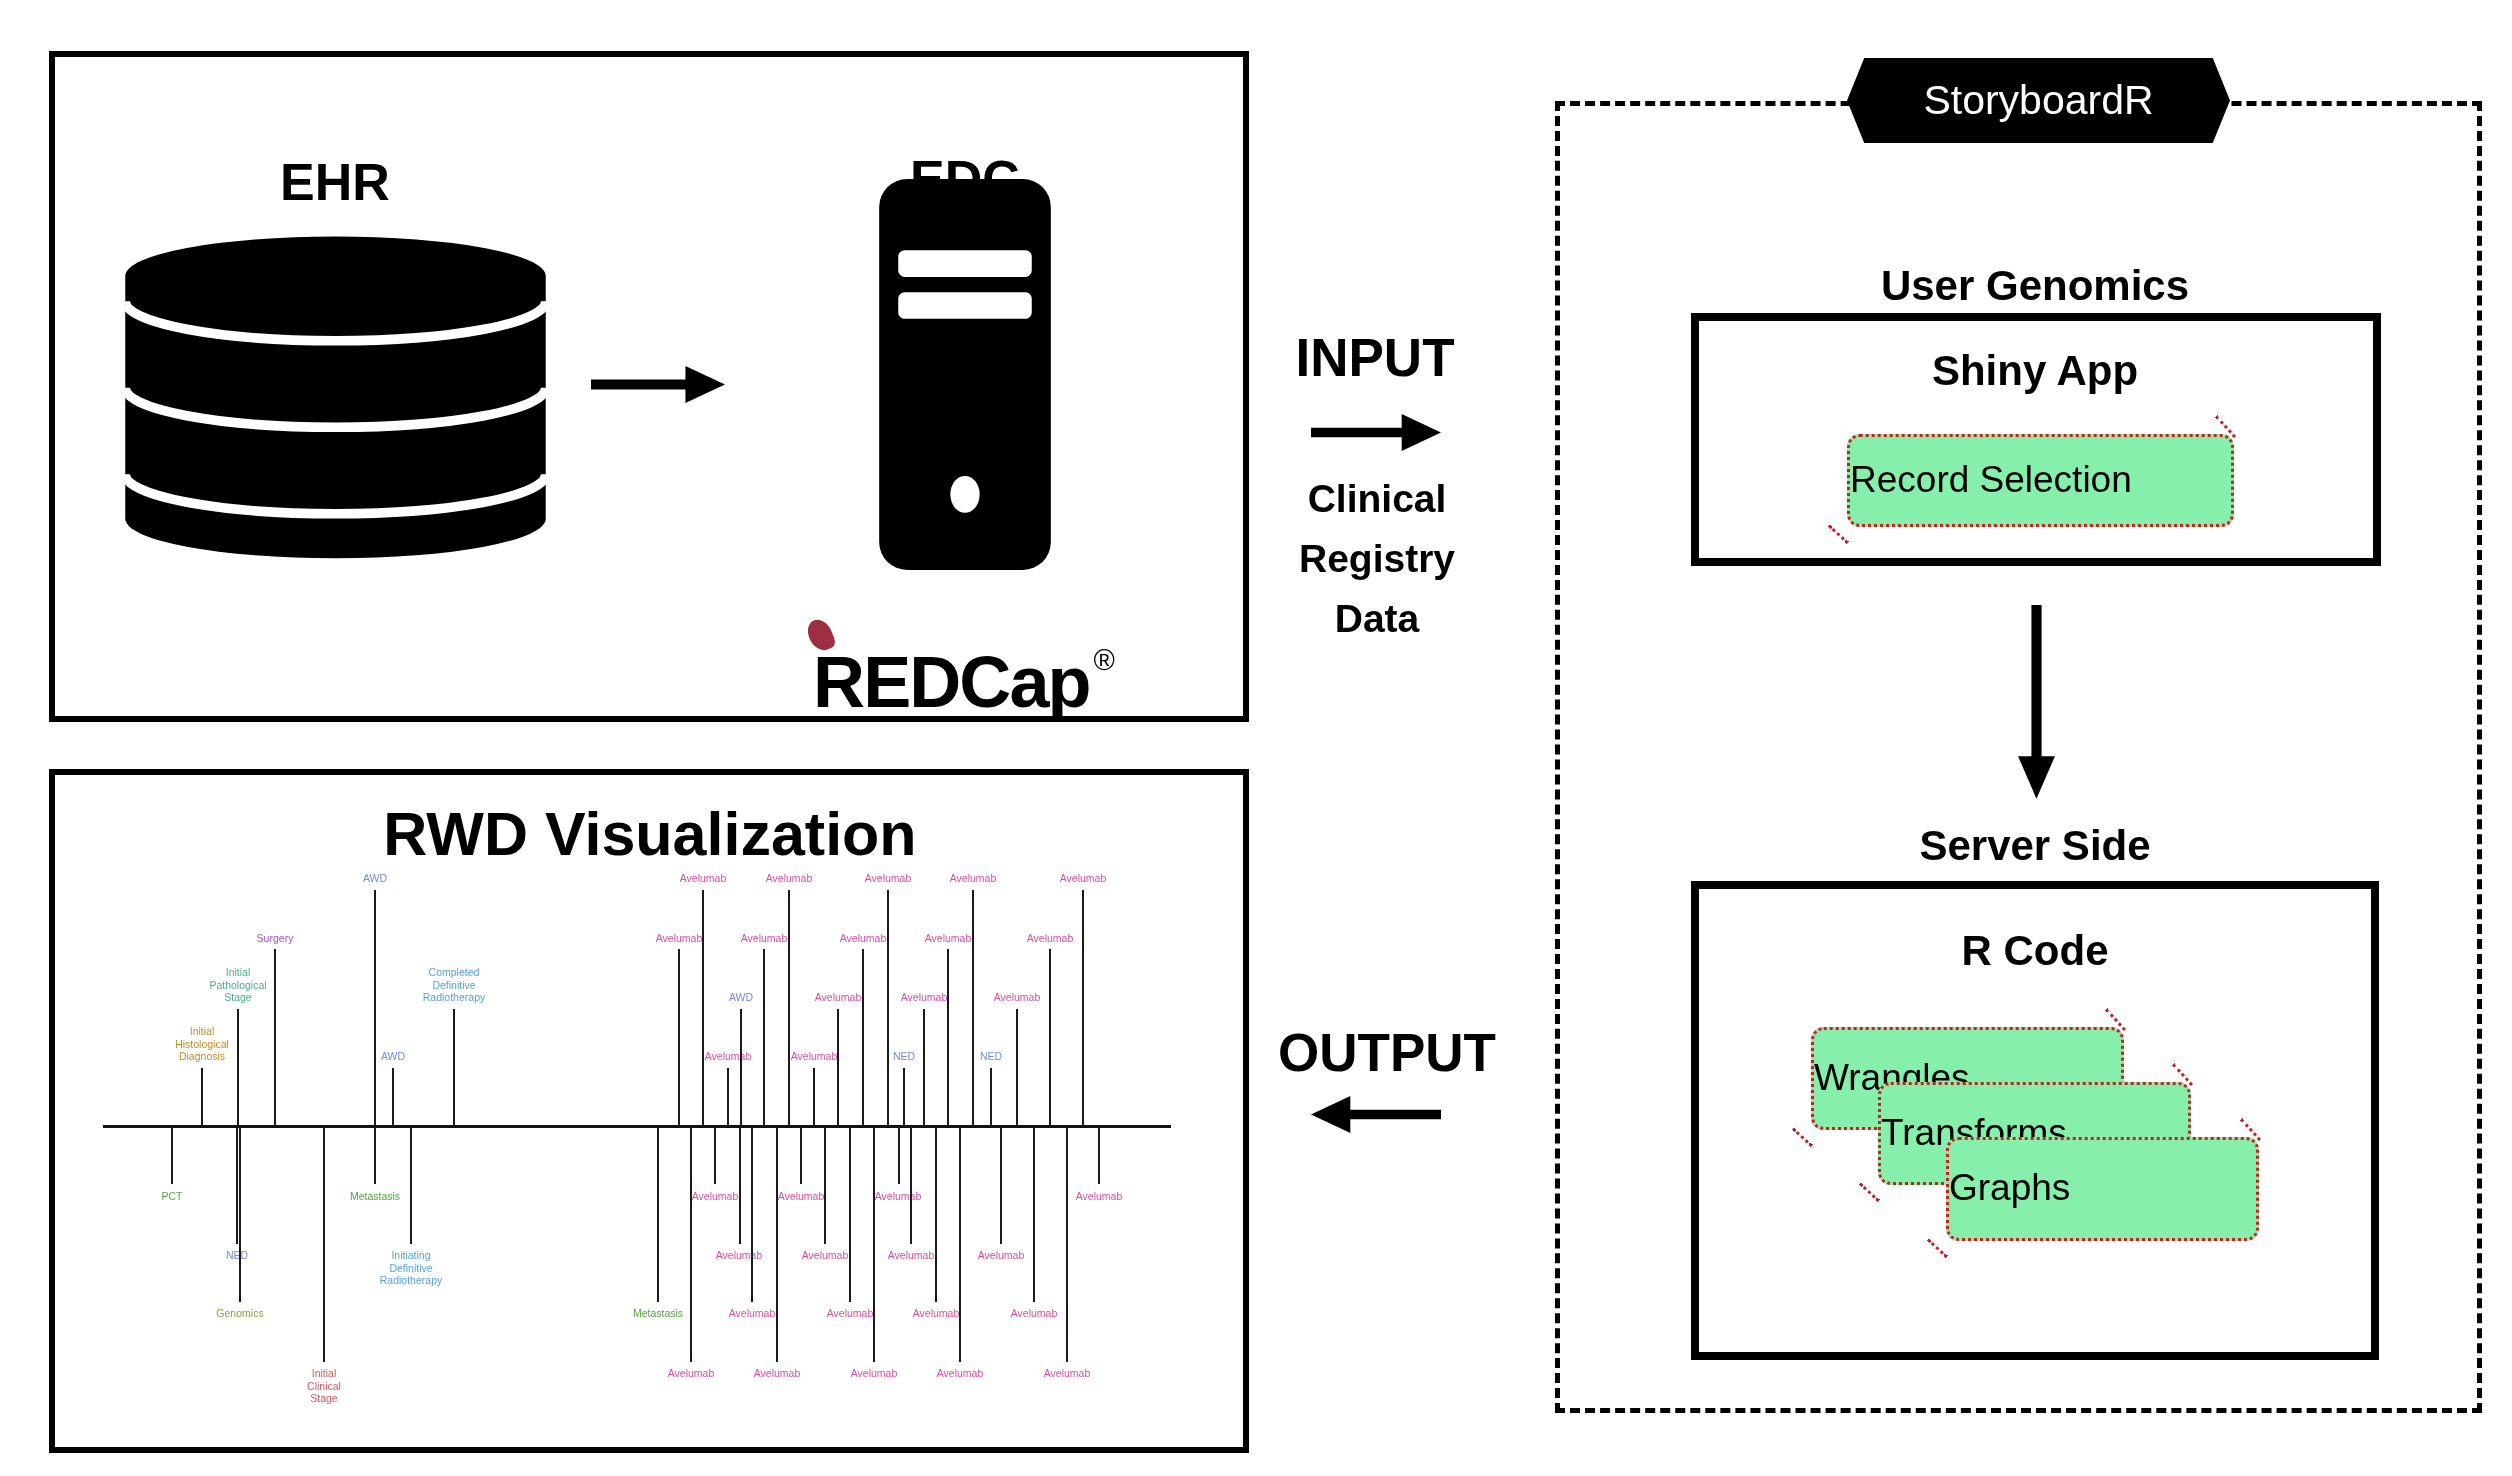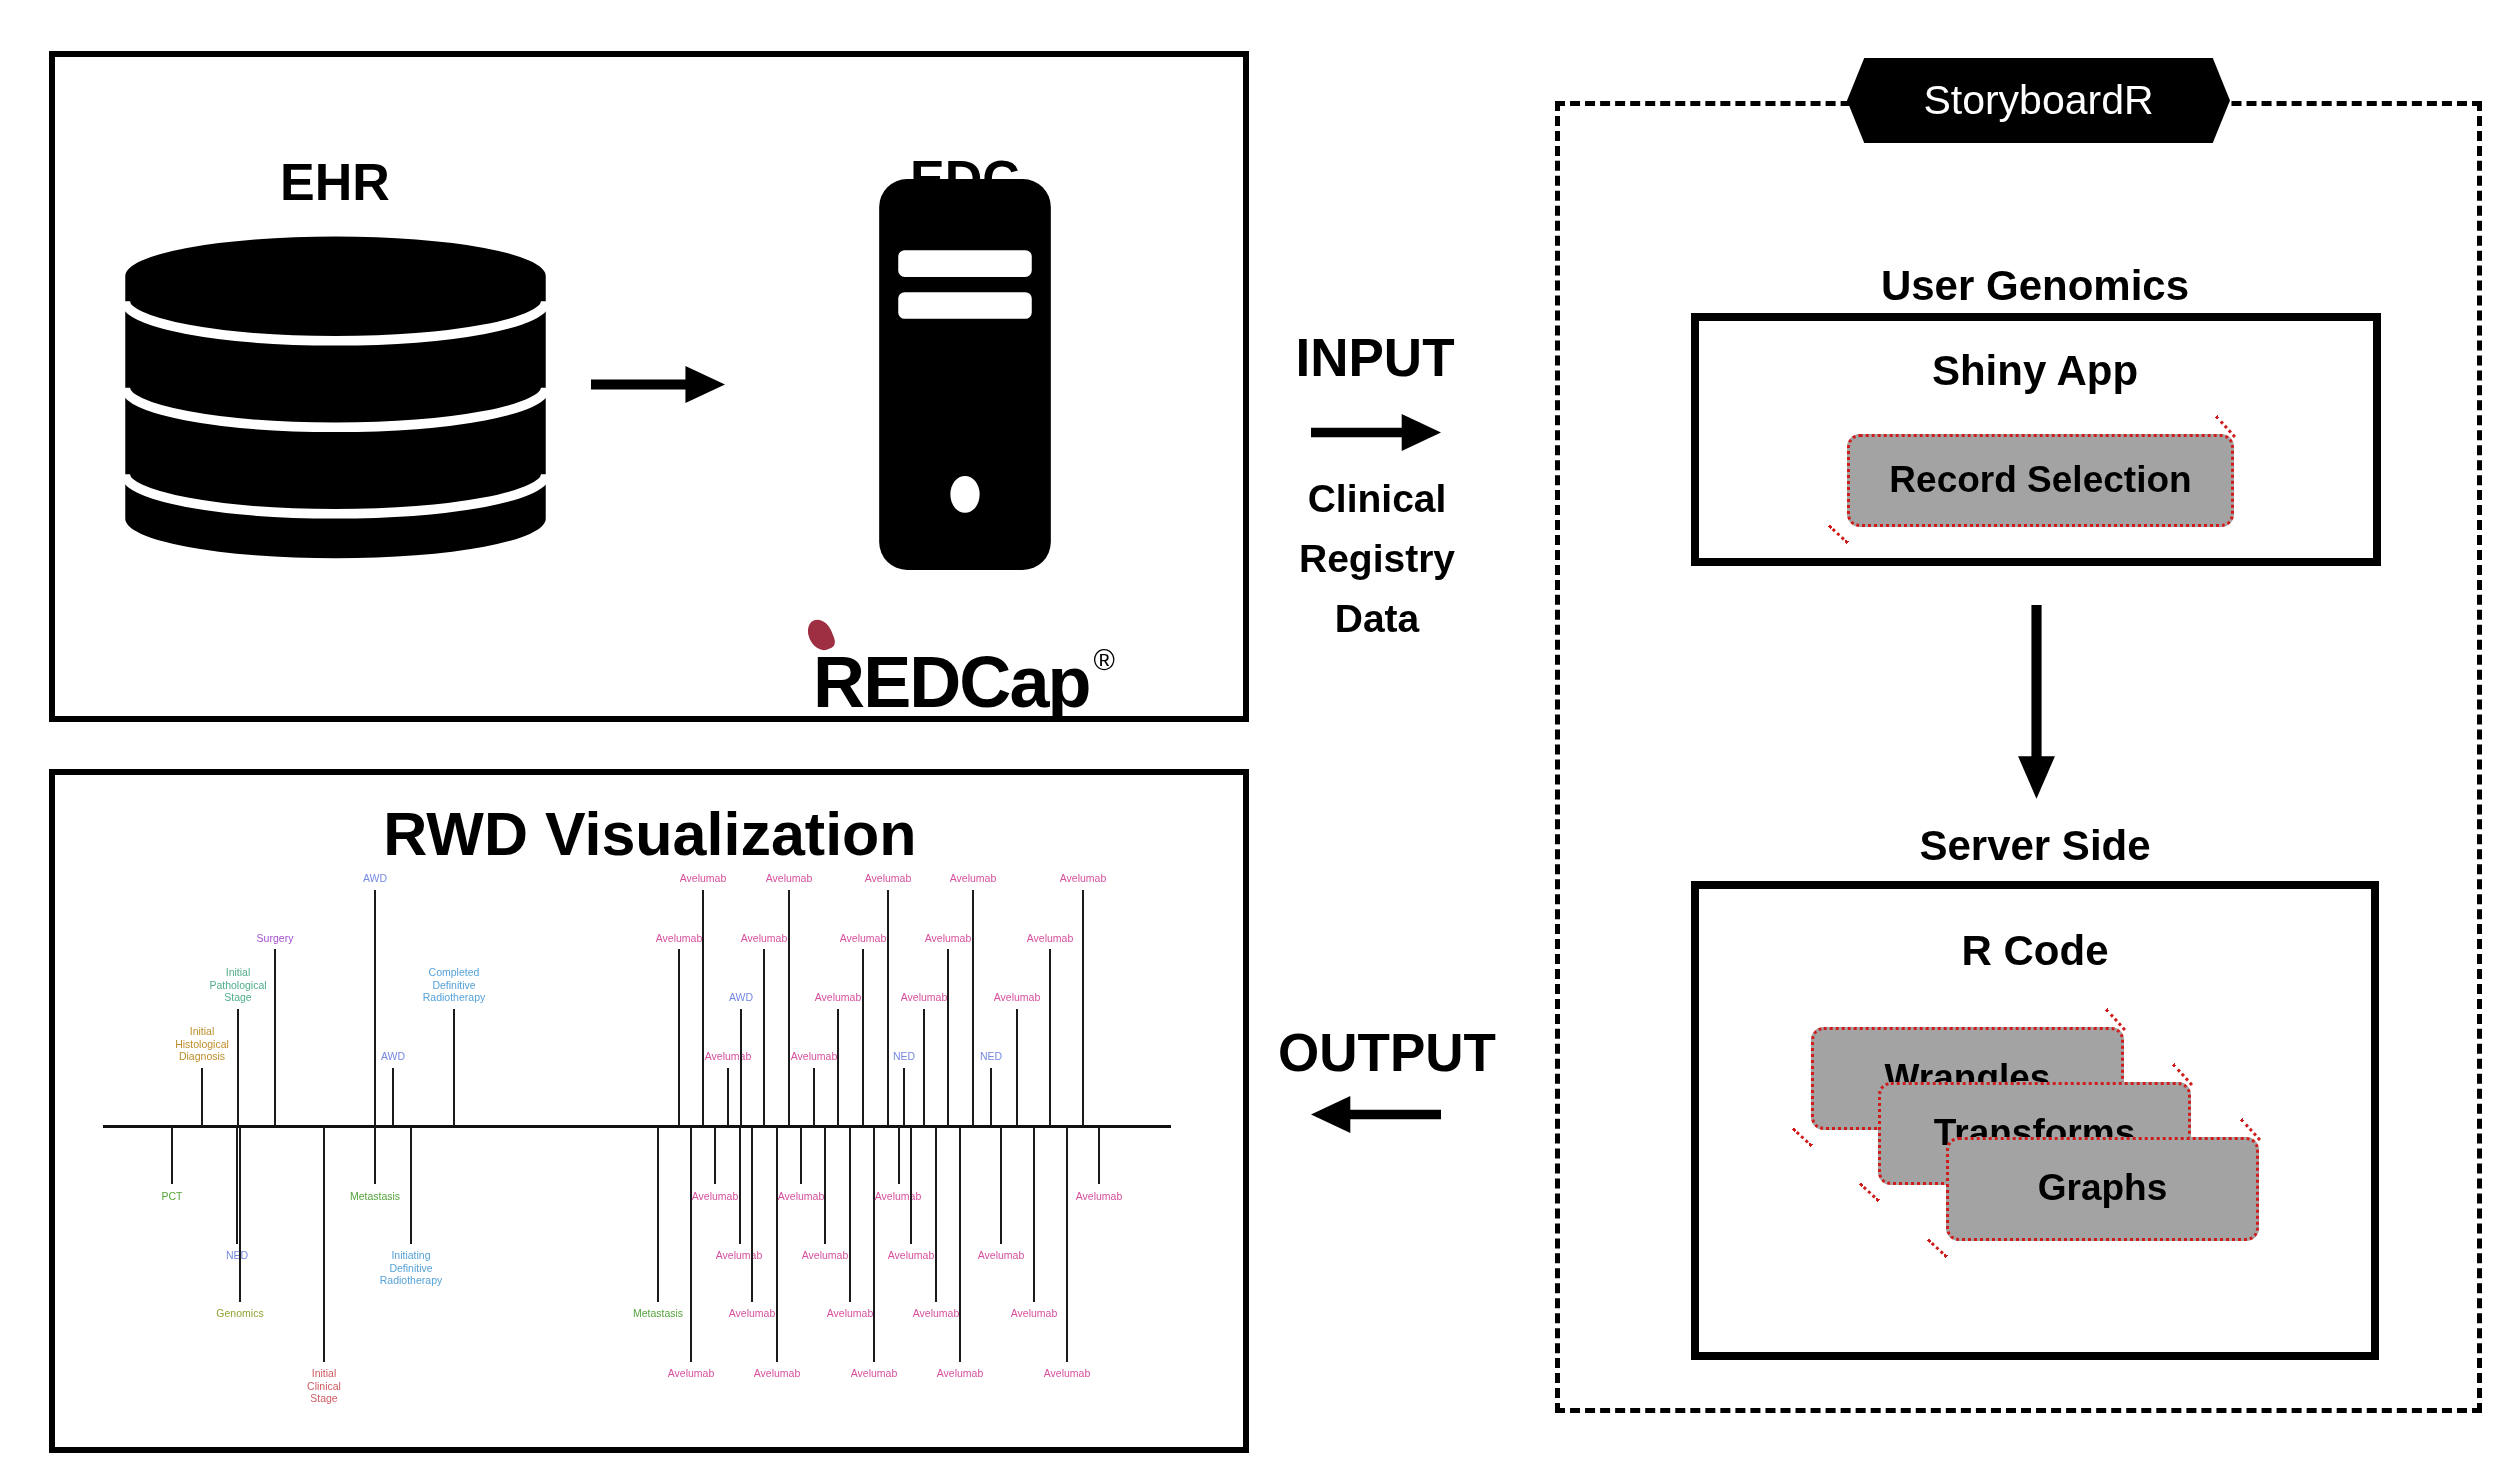--- a/index.html
+++ b/index.html
@@ -31,22 +31,22 @@
                      border:5.7px dashed #000;box-sizing:border-box;background:transparent;}
   .hexagon{position:absolute;left:1847px;top:58px;width:383px;height:85px;background:#000;
            clip-path:polygon(4.5% 0,95.5% 0,100% 50%,95.5% 100%,4.5% 100%,0 50%);
            color:#fff;font-size:41px;text-align:center;line-height:85px;}
   .section-title{position:absolute;font-size:42px;font-weight:bold;transform:translateX(-50%);white-space:nowrap;}
   .inner-box{position:absolute;border:8.3px solid #000;background:#fff;box-sizing:border-box;}
   #ui-box{left:1691px;top:313px;width:690px;height:253px;}
   #server-box{left:1691px;top:881px;width:688px;height:479px;}
   .inner-box-title{position:absolute;font-size:42px;font-weight:bold;transform:translateX(-50%);white-space:nowrap;}
 
-  .redbox{position:absolute;border:3.8px dotted #cf1d1d;border-radius:12.7px;background:#a3a3a3;
-          box-sizing:border-box;text-align:center;font-weight:bold;font-size:37px;}
+  .redbox{position:absolute;border:3.8px dotted #cf1d1d;border-radius:12.7px;background:#86efac;
+          box-sizing:border-box;font-weight:normal;font-size:37px;}
   .redbox::before{content:"";position:absolute;top:-1.3px;right:-5.1px;width:28px;
                   border-top:3.8px dotted #cf1d1d;transform:rotate(48deg);transform-origin:right top;}
   .redbox::after{content:"";position:absolute;bottom:-2.5px;left:-21.6px;width:25.4px;
                  border-top:3.8px dotted #cf1d1d;transform:rotate(42deg);transform-origin:left bottom;}
   #record-selection-box{left:1847px;top:434px;width:387px;height:93px;line-height:85px;}
   #cascade-wrangles{left:1811px;top:1027px;width:313px;height:103px;line-height:95px;z-index:1;}
   #cascade-transforms{left:1878px;top:1082px;width:313px;height:103px;line-height:95px;z-index:2;}
   #cascade-graphs{left:1946px;top:1137px;width:313px;height:104px;line-height:95px;z-index:3;}
 
   

